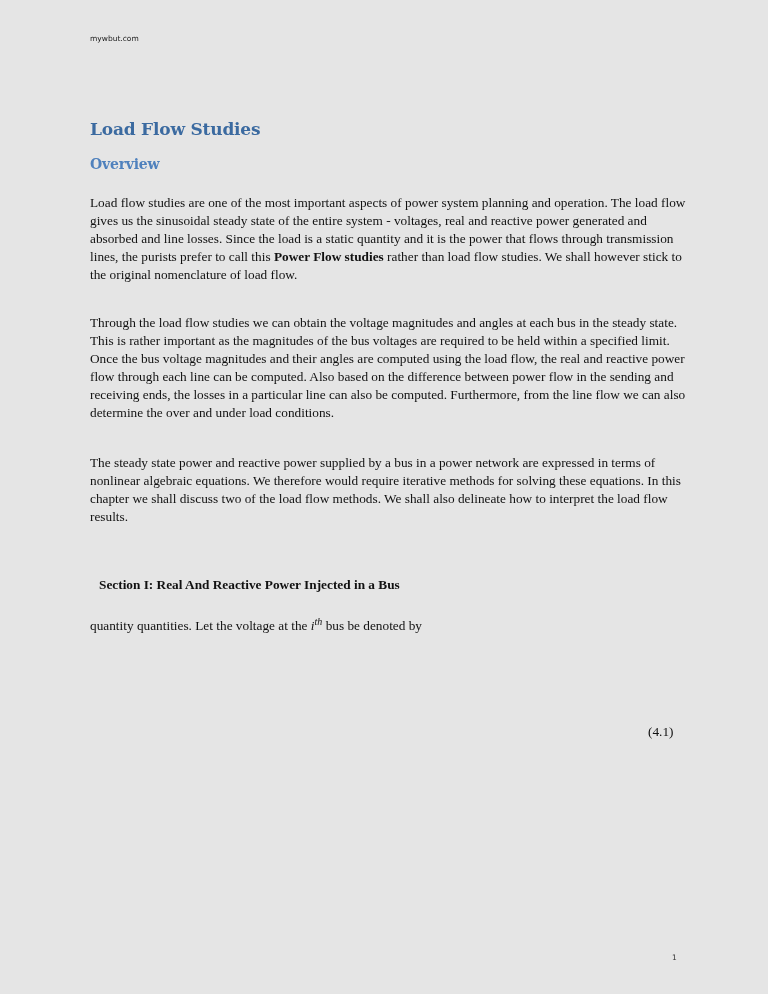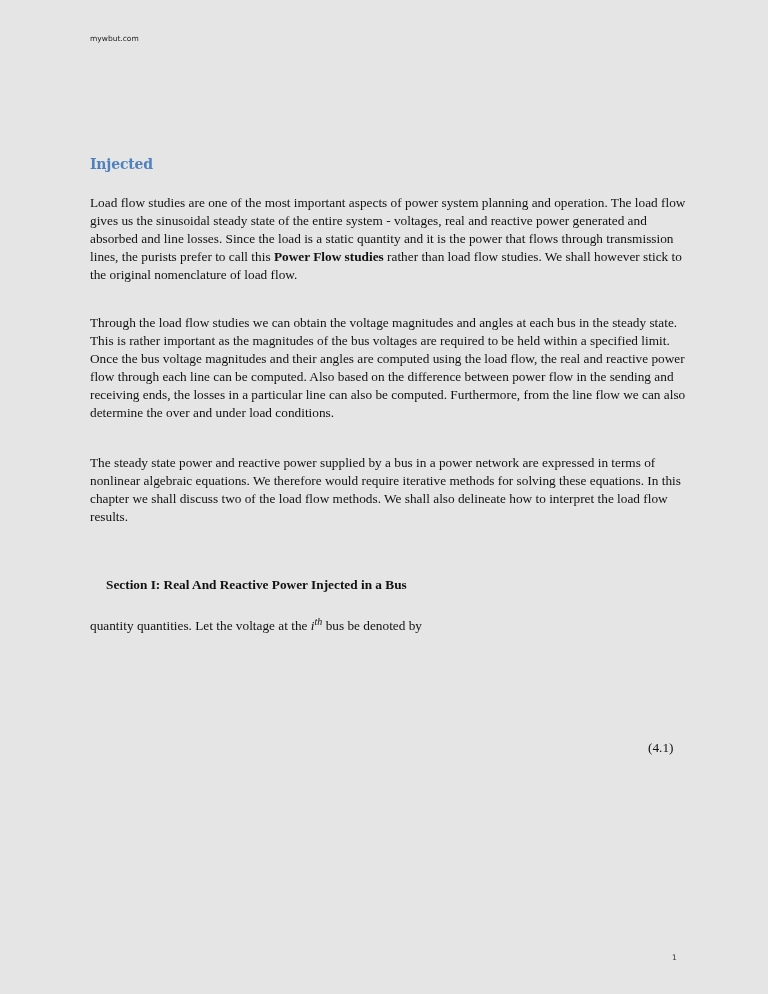--- a/index.html
+++ b/index.html
@@ -5,37 +5,38 @@
     html, body { margin: 0; padding: 0; background: #ffffff; }
     body { width: 768px; height: 994px; position: relative; overflow: hidden; }
     .page { position: absolute; left: 0; top: 0; width: 768px; height: 994px; background: #e5e5e5; }
     .header-site { position: absolute; left: 90px; top: 34px; font-family: "DejaVu Sans", sans-serif; font-size: 7.5px; color: #222; }
     .title { position: absolute; left: 90px; top: 119px; margin: 0; font-family: "DejaVu Serif", serif; font-weight: bold; font-size: 17px; color: #3b6aa0; letter-spacing: -0.2px; }
     .subtitle { position: absolute; left: 90px; top: 156px; margin: 0; font-family: "DejaVu Serif", serif; font-weight: bold; font-size: 14px; color: #4f81bd; letter-spacing: -0.2px; }
     .para { position: absolute; left: 90px; width: 600px; margin: 0; font-family: "Liberation Serif", serif; font-size: 13.3px; line-height: 17.9px; color: #111; }
     .p1 { top: 194px; }
     .p2 { top: 314px; }
     .p3 { top: 454px; }
-    .section-heading { position: absolute; left: 106px; top: 577px; margin: 0; font-family: "Liberation Serif", serif; font-weight: bold; font-size: 13.3px; color: #111; }
+    .section-heading { position: absolute; left: 99px; top: 577px; margin: 0; font-family: "Liberation Serif", serif; font-weight: bold; font-size: 13.3px; color: #111; }
     .p4 { top: 613px; text-align: justify; }
     .p4 .line1 { display: block; text-align: justify; text-align-last: justify; }
     .equation { position: absolute; left: 111px; top: 697px; font-family: "Liberation Serif", serif; font-size: 13.5px; font-style: italic; color: #111; }
-    .eq-number { position: absolute; left: 648px; top: 740px; font-family: "Liberation Serif", serif; font-size: 13.3px; color: #111; }
+    .eq-number { position: absolute; left: 648px; top: 724px; font-family: "Liberation Serif", serif; font-size: 13.3px; color: #111; }
     .p5 { top: 776px; }
     .page-number { position: absolute; left: 672px; top: 953px; font-family: "DejaVu Sans", sans-serif; font-size: 7.5px; color: #333; }
     sup { font-size: 10px; font-style: italic; }
     i { font-style: italic; }
   </style>
 </head>
 <body>
 
 <div class="page">
   <div class="header-site">mywbut.com</div>
 
-  <h2 class="subtitle">Injected</h2>
+  <h1 class="title">Load Flow Studies</h1>
+  <h2 class="subtitle">Overview</h2>
 
   <p class="para p1"><span>Load flow studies are one of the most important aspects of power system planning and operation. The load flow gives us the sinusoidal steady state of the entire system - voltages, real and reactive power generated and absorbed and line losses. Since the load is a static quantity and it is the power that flows through transmission lines, the purists prefer to call this </span><b>Power Flow studies</b><span> rather than load flow studies. We shall however stick to the original nomenclature of load flow.</span></p>
 
   <p class="para p2">Through the load flow studies we can obtain the voltage magnitudes and angles at each bus in the steady state. This is rather important as the magnitudes of the bus voltages are required to be held within a specified limit. Once the bus voltage magnitudes and their angles are computed using the load flow, the real and reactive power flow through each line can be computed. Also based on the difference between power flow in the sending and receiving ends, the losses in a particular line can also be computed. Furthermore, from the line flow we can also determine the over and under load conditions.</p>
 
   <p class="para p3">The steady state power and reactive power supplied by a bus in a power network are expressed in terms of nonlinear algebraic equations. We therefore would require iterative methods for solving these equations. In this chapter we shall discuss two of the load flow methods. We shall also delineate how to interpret the load flow results.</p>
 
   <h3 class="section-heading">Section I:  Real And Reactive Power Injected in a Bus</h3>
 
   <p class="para p4">

